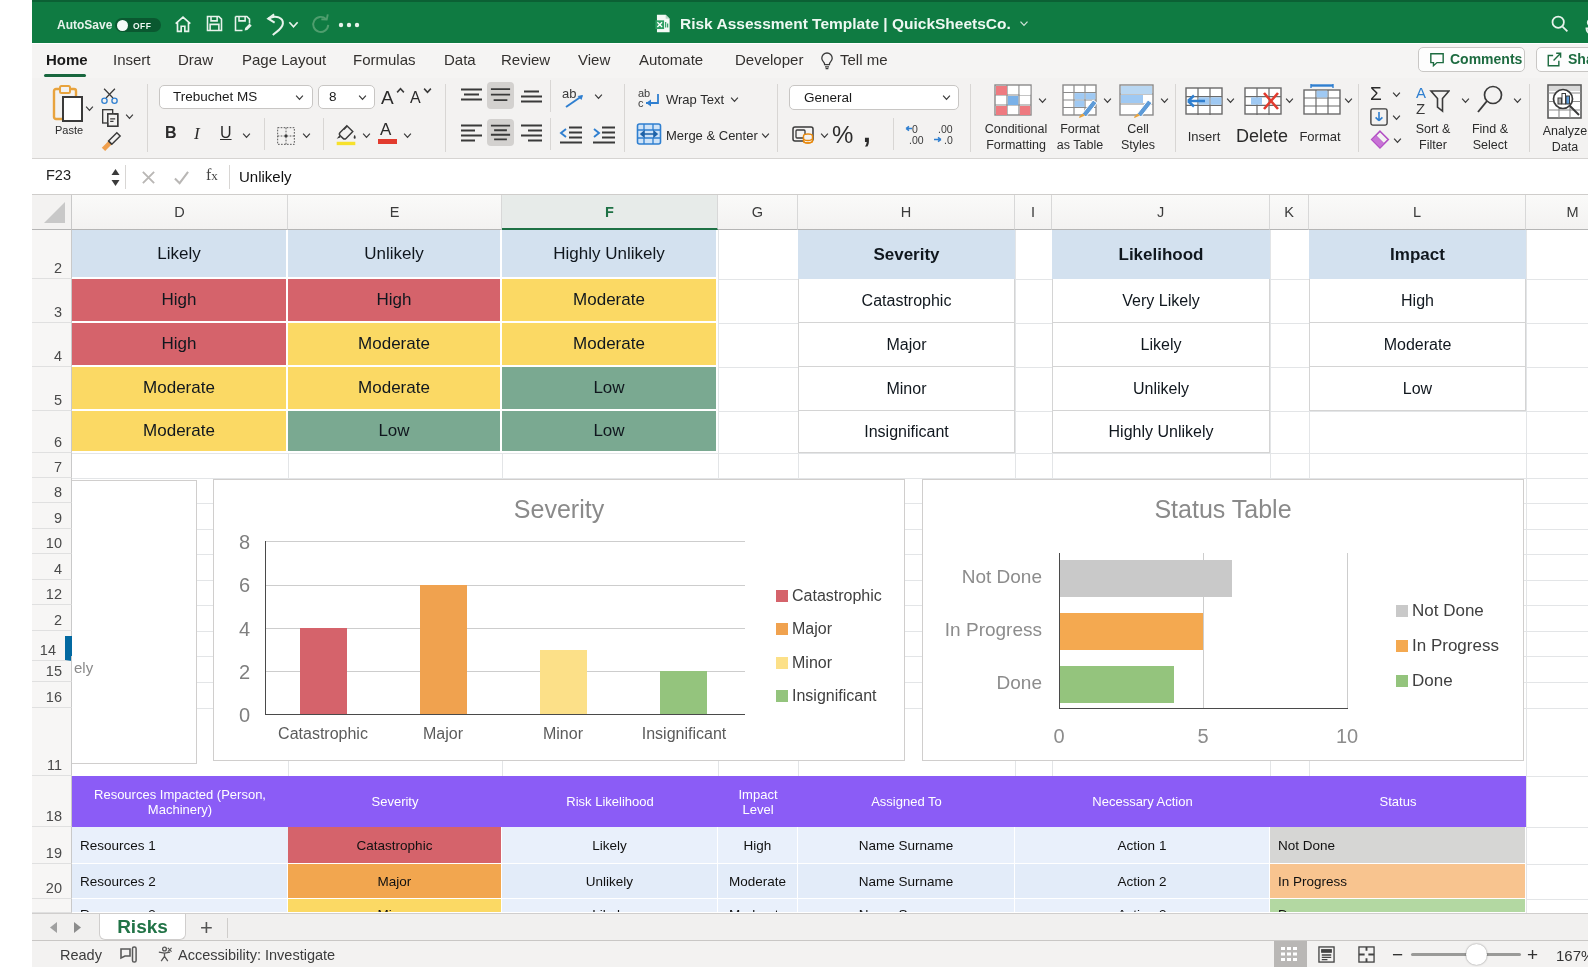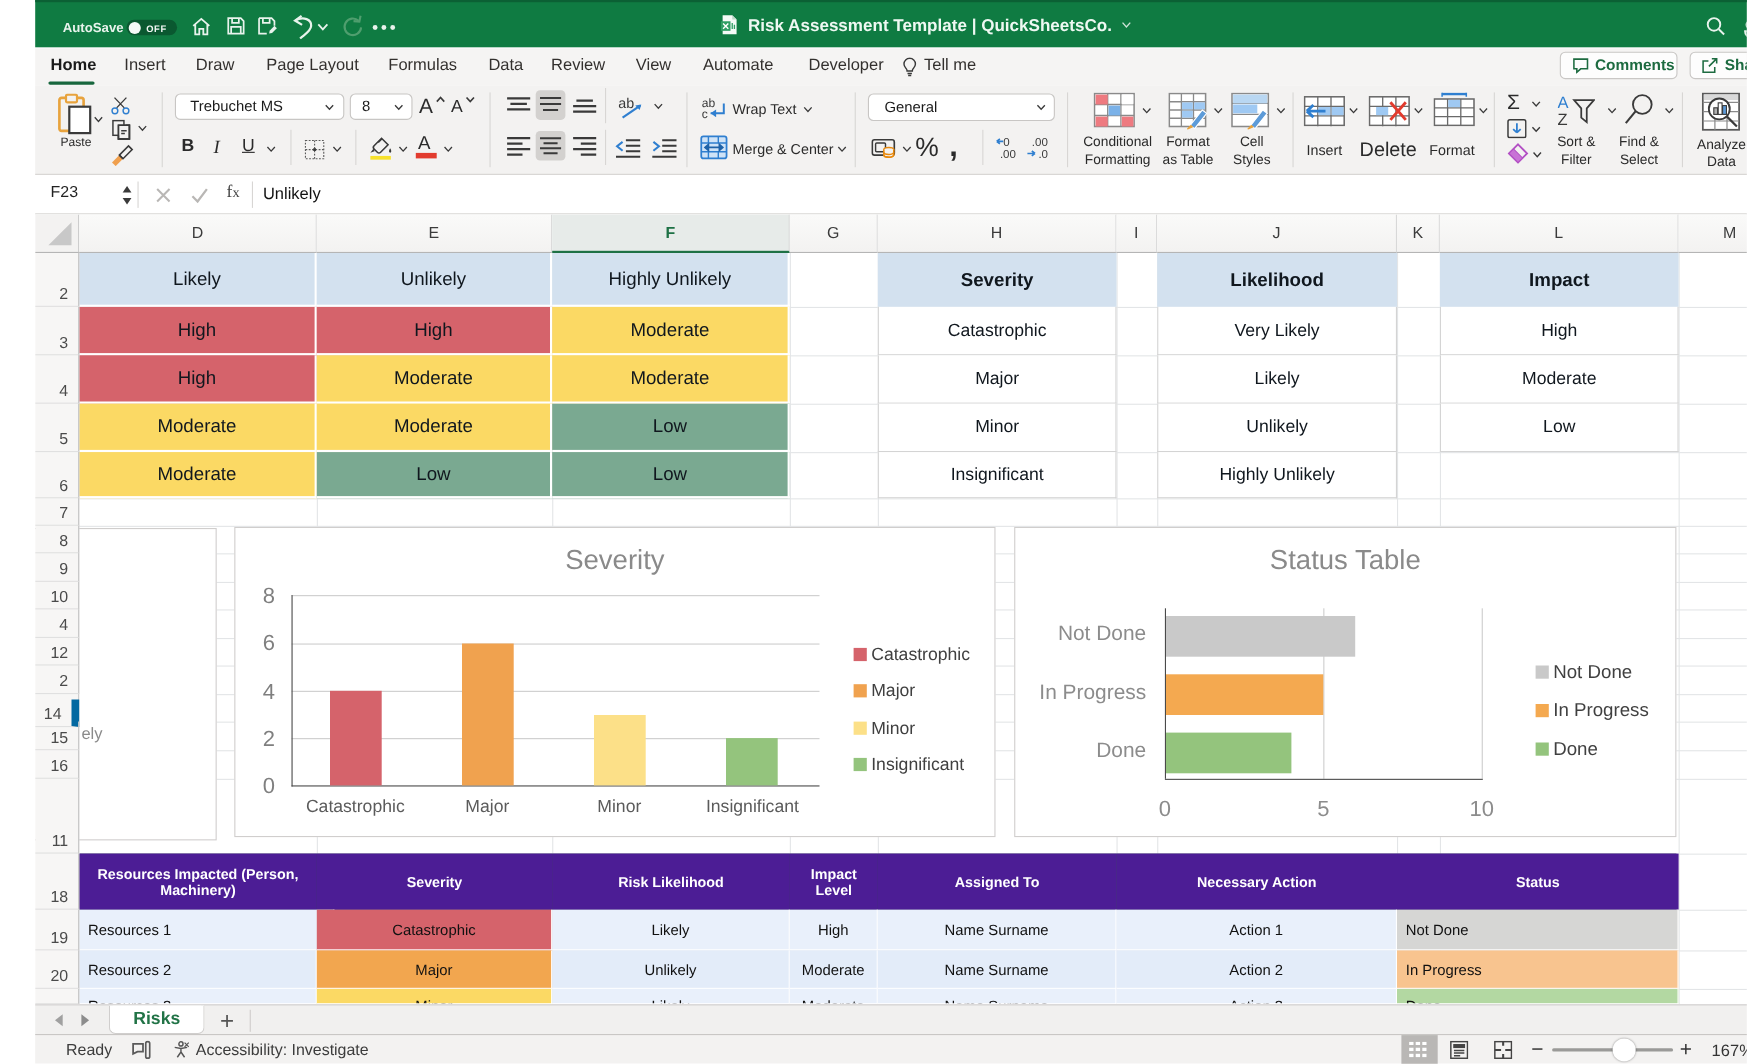--- a/index.html
+++ b/index.html
@@ -37,21 +37,21 @@
 .rowhdr { position:absolute; left:0; width:40px; background:#f7f6f5; border-right:1px solid #c9c9c9; border-bottom:1px solid #e0e0e0; color:#4a4a4a; font-size:14.5px; display:flex; align-items:flex-end; justify-content:flex-end; padding:0 9px 2px 0; }
 .cell { position:absolute; font-size:17px; color:#10171e; text-align:center; overflow:hidden; }
 .gl-h { position:absolute; height:1px; background:#e3e5e7; }
 .gl-v { position:absolute; width:1px; background:#e3e5e7; }
 .chartbox { position:absolute; background:#fff; border:1px solid #d0cecd; }
 .ctitle { position:absolute; width:100%; text-align:center; color:#8a8a8a; font-size:25px; }
 .axlbl { position:absolute; color:#5b5b5b; font-size:16px; }
 .leg { position:absolute; color:#404040; font-size:16px; }
 .leg .sq { display:inline-block; width:12px; height:12px; margin-right:4px; vertical-align:-1px; }
 
-.thead { position:absolute; background:#4c1d95; color:#fff; font-weight:700; font-size:13px; text-align:center; }
+.thead { position:absolute; background:#8b5cf6; color:#fff; font-weight:400; font-size:13px; text-align:center; }
 .trow { position:absolute; font-size:13.5px; color:#111; }
 
 #tabbar { position:absolute; left:0; top:913px; width:1588px; height:27px; background:#f1f0ef; border-top:1px solid #d0cecd; }
 #statusbar { position:absolute; left:0; top:940px; width:1588px; height:27px; background:#f3f2f1; border-top:1px solid #c9c7c5; color:#3c3c3c; font-size:14.5px; }
 </style>
 </head>
 <body>
 <div id="app">
   <div id="titlebar">
     <div id="autosave">AutoSave</div>
@@ -633,21 +633,21 @@
   <div class="rowhdr" style="top:669px;height:35px;background:transparent;border-bottom:1px solid #e0e0e0;border-right:1px solid #c9c9c9">20</div>
   <div class="rowhdr" style="top:704px;height:14px;background:transparent;border-bottom:1px solid #e0e0e0;border-right:1px solid #c9c9c9"></div>
   </div>
   <div id="tabbar">
     <svg class="abs" style="left:16px;top:7px" width="10" height="13" viewBox="0 0 10 13">
         <path d="M9 1 L2 6.5 L9 12 Z" fill="#a0a0a0"></path>
       </svg>
     <svg class="abs" style="left:41px;top:7px" width="10" height="13" viewBox="0 0 10 13">
         <path d="M1 1 L8 6.5 L1 12 Z" fill="#8c8c8c"></path>
       </svg>
-    <div class="abs" style="left:67px;top:0;width:87px;height:26px;background:#fff;border:1px solid #d0cecd;border-top:none;border-radius:0 0 6px 6px;text-align:center;line-height:25px;color:#217346;font-weight:700;font-size:16px">Risks</div>
+    <div class="abs" style="left:67px;top:0;width:87px;height:26px;background:#fff;border:1px solid #d0cecd;border-top:none;border-radius:0 0 6px 6px;text-align:center;line-height:25px;color:#217346;font-weight:700;font-size:19px">Risks</div>
     <div class="abs" style="left:168px;top:1px;font-size:22px;color:#555;font-weight:400">+</div>
     <div class="abs" style="left:195px;top:4px;width:1px;height:20px;background:#cfcdcb"></div>
   </div>
   <div id="statusbar">
     <div class="abs" style="left:28px;top:6px">Ready</div>
     <svg class="abs" style="left:88px;top:5px" width="18" height="17" viewBox="0 0 18 17">
         <path d="M1 3 H10 V10 H5 L1 12 Z" fill="none" stroke="#5a5a5a" stroke-width="1.6"></path>
         <rect x="12.5" y="1" width="3.6" height="15" rx="1.6" fill="none" stroke="#5a5a5a" stroke-width="1.5"></rect>
       </svg>
     <svg class="abs" style="left:124px;top:5px" width="17" height="17" viewBox="0 0 18 18" fill="none" stroke="#555" stroke-width="1.4">

